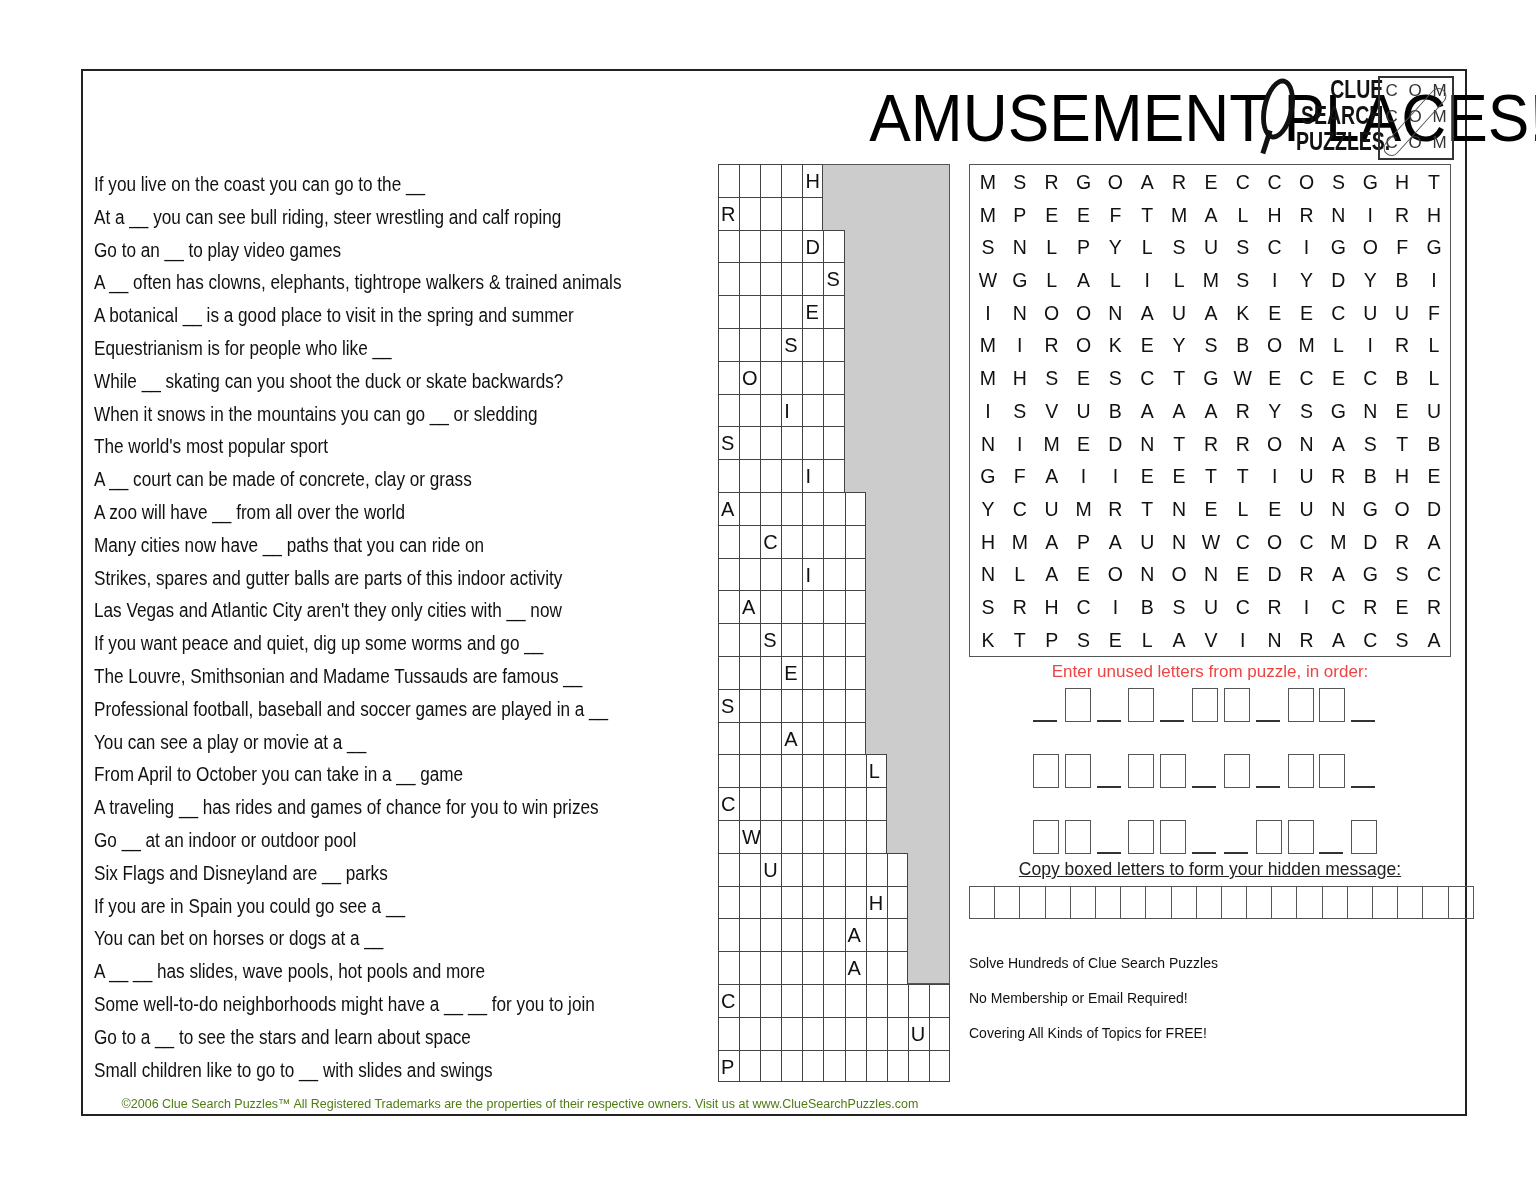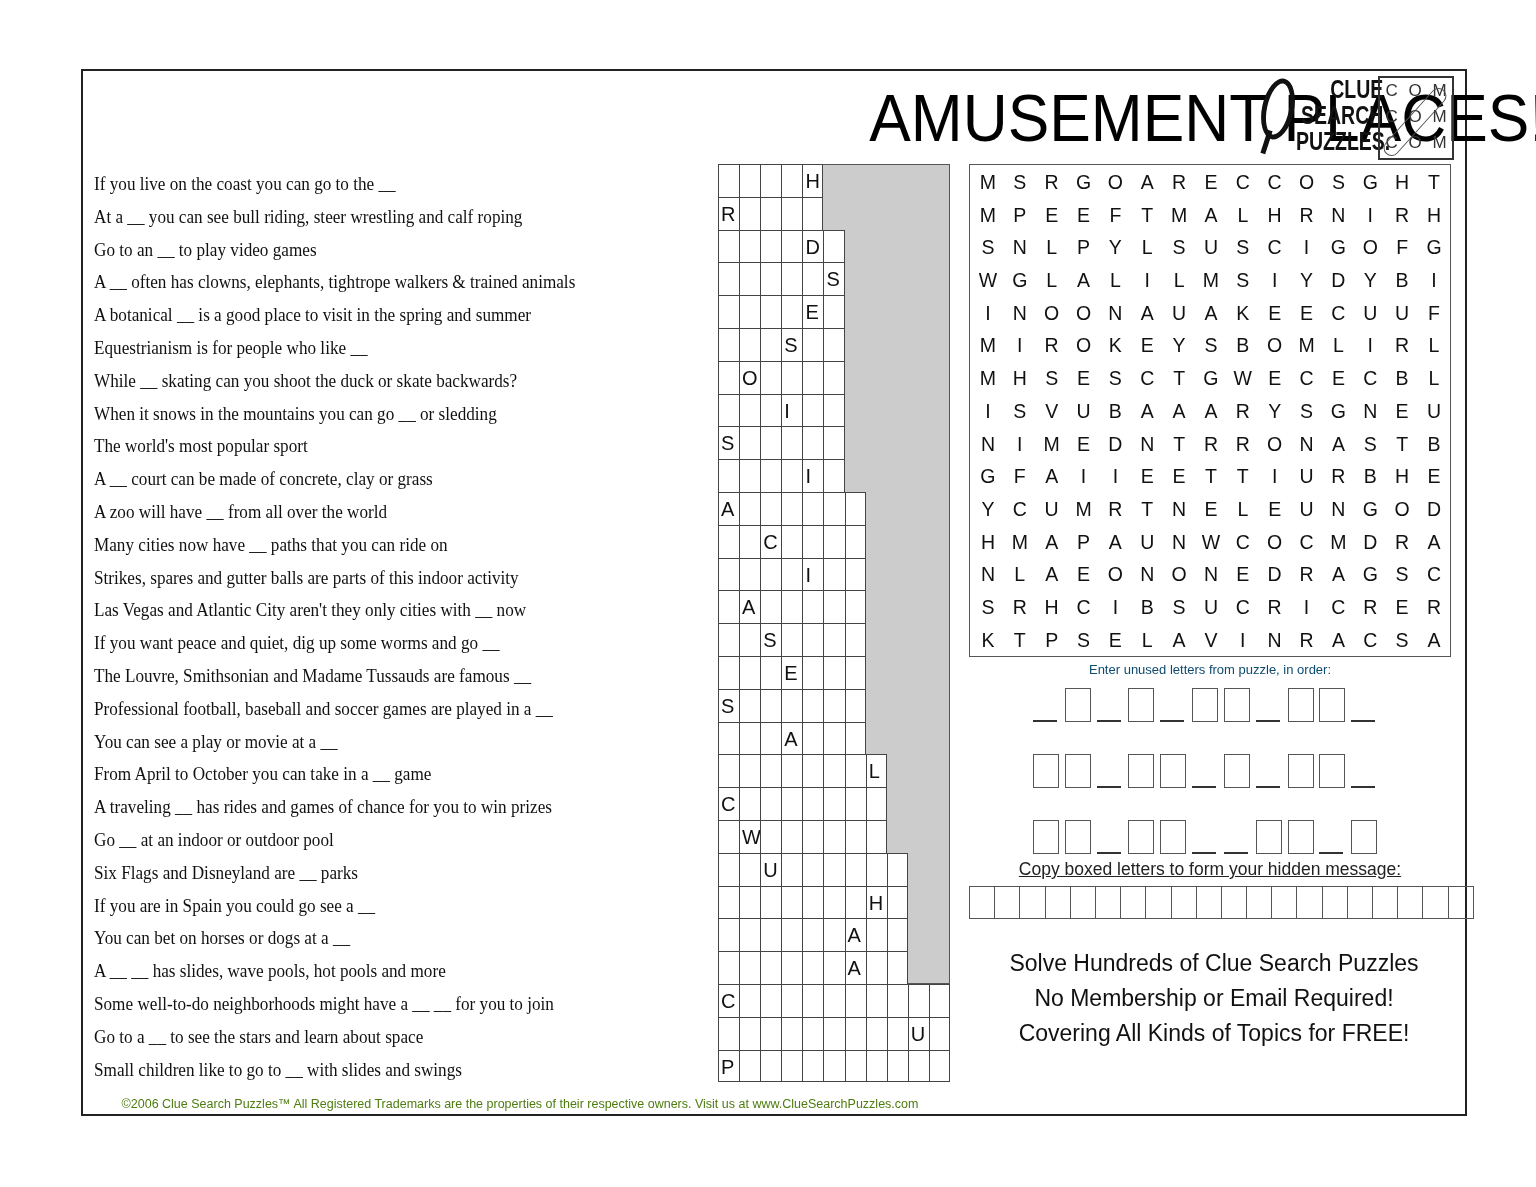--- a/index.html
+++ b/index.html
@@ -9,43 +9,43 @@
   .title span { display: inline-block; transform: scaleX(0.93); padding-left: 8px; }
 
   .logo { position: absolute; left: 1258px; top: 74px; width: 196px; height: 86px; }
   .logo .lens { position: absolute; left: 4px; top: 4px; width: 22px; height: 52px; border: 5px solid #111; border-radius: 50%; transform: rotate(12deg); }
   .logo .handle { position: absolute; left: 6px; top: 56px; width: 5px; height: 24px; background: #111; transform: rotate(18deg); }
   .logo .words { position: absolute; left: 38px; top: 2px; font-weight: bold; font-size: 25px; line-height: 26px; color: #111; transform: scaleX(0.78); transform-origin: left top; text-align: right; width: 150px; }
   .logo .com { position: absolute; left: 120px; top: 2px; width: 72px; height: 80px; border: 2px solid #333; }
   .logo .com .r { display: flex; justify-content: space-around; font-size: 17px; line-height: 26px; color: #333; }
   .logo .com .diag { position: absolute; left: 4px; top: 36px; width: 84px; height: 14px; border: 1.5px solid #555; border-radius: 8px; transform: rotate(-48deg); transform-origin: center; left: -8px; }
 
-  .clues { position: absolute; left: 94px; top: 168px; font-family: Liberation Serif, serif; }
+  .clues { position: absolute; left: 94px; top: 168px; }
   .clue { font-size: 19.5px; height: 32.8px; line-height: 32.8px; white-space: nowrap; transform: scaleX(0.88); transform-origin: left center; color: #111; }
 
   .xgrid { position: absolute; left: 718px; top: 164px; width: 232px; }
   .xshade { position: absolute; left: 718px; top: 164px; width: 232px; height: 820px; background: #cccccc; border: 1px solid #555; box-sizing: border-box; }
   .xrow { display: flex; height: 32.8px; position: relative; }
   .xcell { width: 21.1px; height: 32.8px; box-sizing: border-box; border-left: 1px solid #444; border-top: 1px solid #444; background: #fff; font-size: 20px; line-height: 32px; text-align: left; padding-left: 2px; color: #111; }
   .xcell.last { border-right: 1px solid #444; }
 
   .ws { position: absolute; left: 969px; top: 164px; width: 482px; height: 493px; border: 1.5px solid #555; box-sizing: border-box; padding-top: 1px; }
   .wsrow { display: flex; height: 32.7px; padding-left: 2px; }
   .wsl { width: 32.05px; text-align: center; font-size: 19.5px; line-height: 32.7px; color: #111; }
 
-  .unused-label { position: absolute; left: 969px; top: 662px; width: 482px; text-align: center; font-size: 13px; color: #0c4a6e; }
+  .unused-label { position: absolute; left: 969px; top: 662px; width: 482px; text-align: center; font-size: 17px; color: #ef4444; }
   .slots { position: absolute; left: 1033px; width: 350px; display: flex; gap: 0; }
   .slot { width: 32.3px; height: 38px; position: relative; }
   .slot.box::after { content: ""; position: absolute; left: 0; top: 0; width: 24px; height: 32px; border: 1.5px solid #555; }
   .slot.line::after { content: ""; position: absolute; left: 0; top: 32px; width: 24px; height: 1.5px; background: #333; }
   .copy-label { position: absolute; left: 969px; top: 859px; width: 482px; text-align: center; font-size: 17.5px; color: #222; text-decoration: underline; }
   .msgrow { position: absolute; left: 969px; top: 886px; display: flex; border-top: 1.5px solid #555; border-bottom: 1.5px solid #555; border-left: 1.5px solid #555; }
   .msgbox { width: 24.2px; height: 31px; border-right: 1.5px solid #555; box-sizing: content-box; }
 
-  .promo { position: absolute; left: 969px; top: 946px; width: 490px; text-align: center; font-size: 23px; line-height: 35px; color: #111; }
+  .promo { position: absolute; left: 969px; top: 946px; width: 490px; font-size: 14px; line-height: 35px; color: #111; }
   .promo a { color: #111; text-decoration: underline; }
   .footer { position: absolute; left: 0px; top: 1097px; width: 1040px; text-align: center; font-size: 12.5px; color: #4d7c0f; }
 </style>
 </head>
 <body>
 
 <div class="frame"></div>
 
 <div class="title"><span>AMUSEMENT PLACES!</span></div>
 

